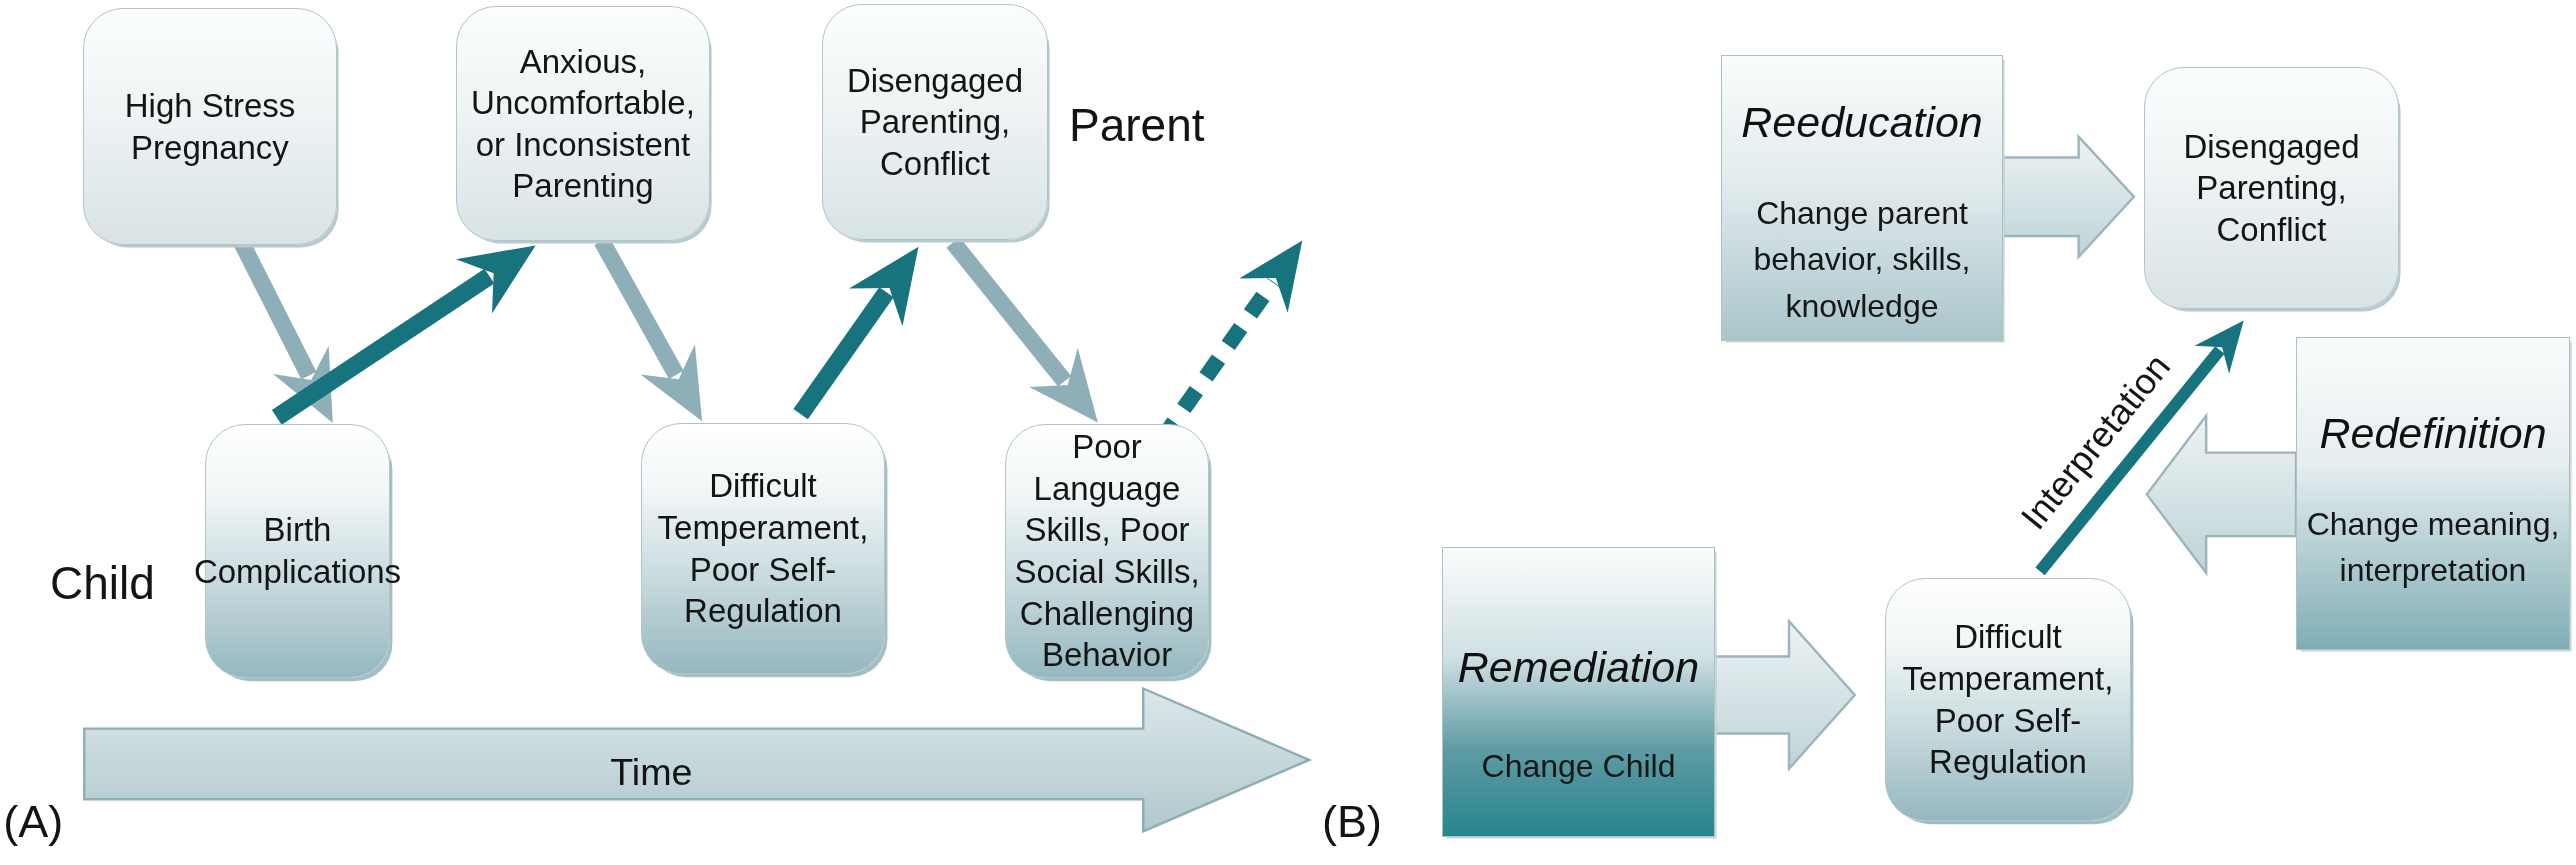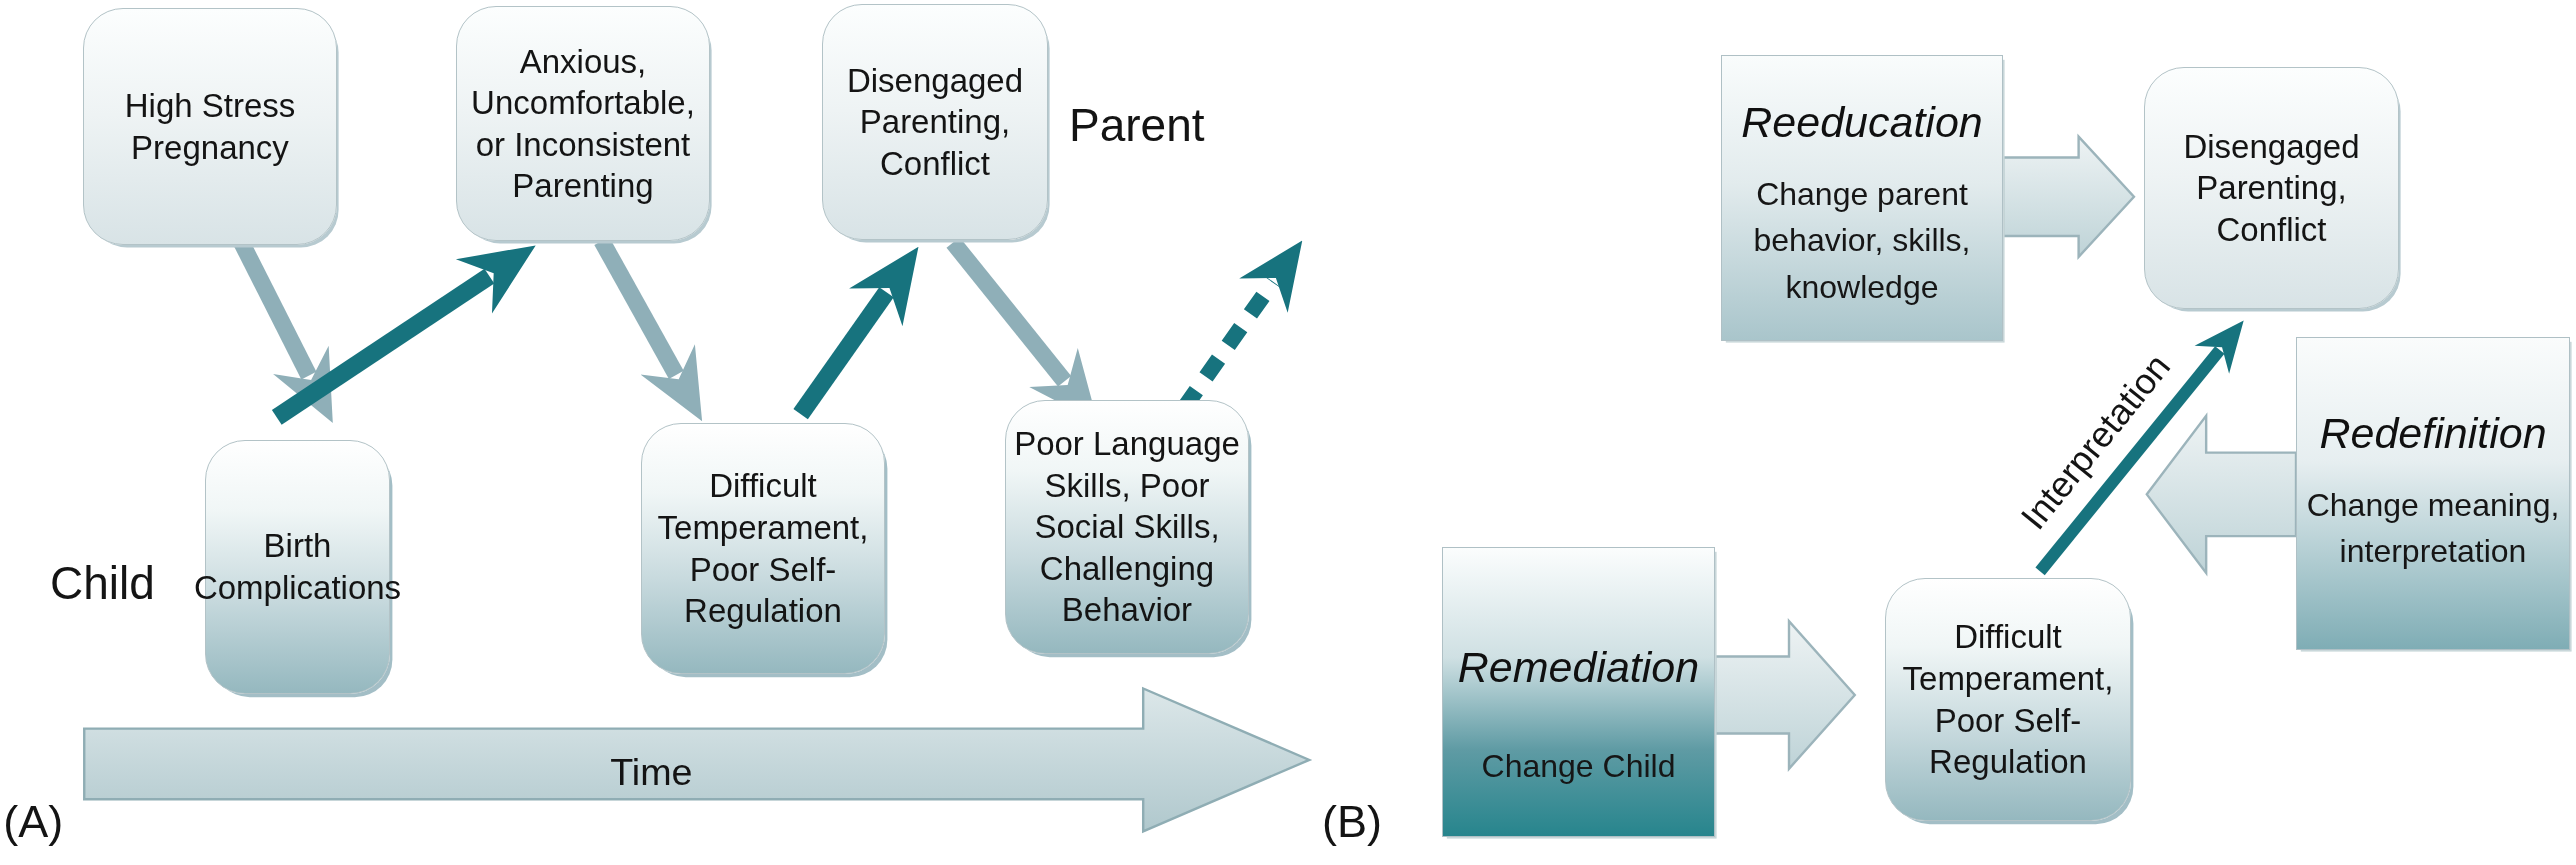--- a/index.html
+++ b/index.html
@@ -32,21 +32,21 @@
 
   
   .sq{
     position:absolute;box-sizing:border-box;
     display:flex;flex-direction:column;align-items:center;
     text-align:center;border:1.6px solid #afc0c5;
     box-shadow:3.2px 3.2px 0 -1.6px #c9d7da;
     gap:20px;
   }
   .sq .title{font-style:italic;font-size:43px;color:#101010;}
-  .sq .desc{white-space:pre-line;font-size:32px;line-height:1.45;color:#161616;margin-top:4px;}
+  .sq .desc{white-space:pre-line;font-size:32px;line-height:1.45;color:#161616;margin-top:23px;}
   .grad-reeducation{background:linear-gradient(180deg,#f9fcfc 0%,#e2ebed 45%,#a9c5cb 100%);}
   .grad-redefinition{background:linear-gradient(180deg,#fafcfc 0%,#e6eef0 40%,#7fadb5 100%);align-items:center;}
   .grad-remediation{background:linear-gradient(180deg,#fbfdfd 0%,#cfe0e3 38%,#5f9ba4 70%,#27858d 100%);}
 
   .side-label{position:absolute;font-size:46px;color:#141414;}
   .corner-label{position:absolute;font-size:45px;color:#141414;}
 </style>
 </head>
 <body>
 
@@ -99,31 +99,31 @@
 Uncomfortable,
 or Inconsistent
 Parenting</span>
   </div>
   <div class="rbox parent-grad" style="left:822px;top:4px;width:226px;height:236px;">
     <span class="boxtext">Disengaged
 Parenting,
 Conflict</span>
   </div>
 
-  <div class="rbox child-grad" style="left:205px;top:440px;width:185px;height:254px;">
+  <div class="rbox child-grad" style="left:205px;top:424px;width:185px;height:254px;">
     <span class="boxtext">Birth
 Complications</span>
   </div>
   <div class="rbox child-grad" style="left:641px;top:423px;width:244px;height:251px;">
     <span class="boxtext">Difficult
 Temperament,
 Poor Self-
 Regulation</span>
   </div>
-  <div class="rbox child-grad" style="left:1005px;top:400px;width:244px;height:254px;">
+  <div class="rbox child-grad" style="left:1005px;top:424px;width:204px;height:254px;">
     <span class="boxtext">Poor Language
 Skills, Poor
 Social Skills,
 Challenging
 Behavior</span>
   </div>
 
   <div class="side-label" style="left:1069px;top:98px;">Parent</div>
   <div class="side-label" style="left:50px;top:556px;">Child</div>
 

